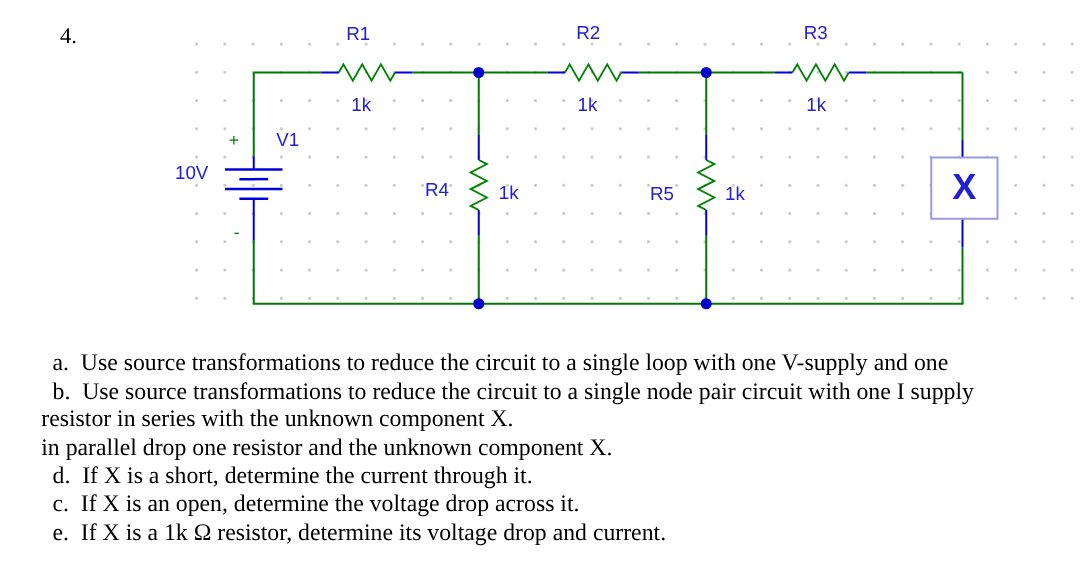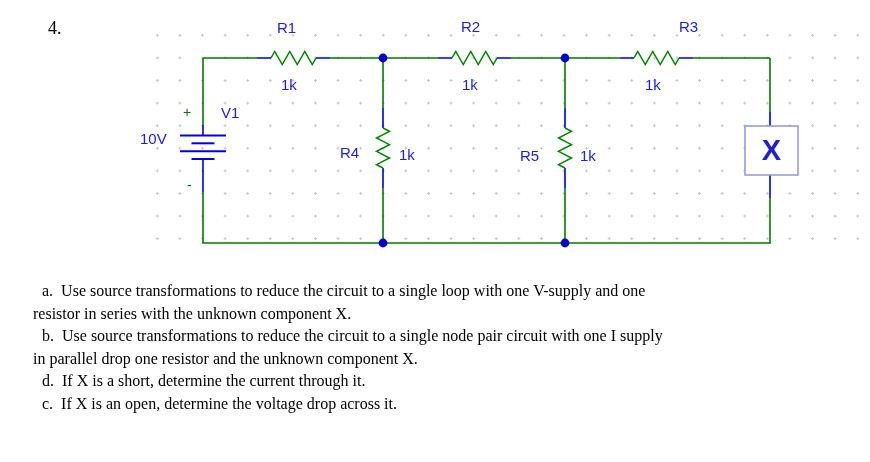--- a/index.html
+++ b/index.html
@@ -48,21 +48,21 @@
     justify-content: center;
     font-family: "Liberation Sans", sans-serif;
     font-size: 29px;
     font-weight: 600;
     color: #2121d2;
   }
   .questions {
     position: absolute;
     left: 33px;
     top: 280px;
-    font-size: 16px;
+    font-size: 19px;
     line-height: 22.6px;
     color: #000000;
   }
   .qline { white-space: pre; }
   .qline.indent { padding-left: 9px; }
 </style>
 </head>
 <body>
 
 <div class="page">
@@ -122,37 +122,38 @@
         <circle cx="551" cy="58" r="4.4"></circle>
         <circle cx="369" cy="243" r="4.4"></circle>
         <circle cx="551" cy="243" r="4.4"></circle>
       </g>
     </svg>
 
     <span class="clabel" style="left:263px; top:19px;">R1</span>
     <span class="clabel" style="left:267px; top:76px;">1k</span>
     <span class="clabel" style="left:447px; top:18px;">R2</span>
     <span class="clabel" style="left:448px; top:76px;">1k</span>
-    <span class="clabel" style="left:629px; top:18px;margin-left:36px;">R3</span>
+    <span class="clabel" style="left:629px; top:18px;">R3</span>
     <span class="clabel" style="left:631px; top:76px;">1k</span>
     <span class="clabel" style="left:326px; top:144px;">R4</span>
     <span class="clabel" style="left:385px; top:146px;">1k</span>
     <span class="clabel" style="left:506px; top:147px;">R5</span>
     <span class="clabel" style="left:566px; top:147px;">1k</span>
 
     <span class="clabel" style="left:207px; top:104px;">V1</span>
     <span class="clabel" style="left:126px; top:130px;">10V</span>
     <span class="clabel green" style="left:169px; top:104px;">+</span>
     <span class="clabel green" style="left:173px; top:177px;">-</span>
 
     <span class="x-label">X</span>
   </div>
 
   <div class="questions">
     <div class="qline indent">a.  Use source transformations to reduce the circuit to a single loop with one V-supply and one</div>
+    <div class="qline indent">b.  Use source transformations to reduce the circuit to a single node pair circuit with one I supply</div>
     <div class="qline">resistor in series with the unknown component X.</div>
-    <div class="qline indent">b.  Use source transformations to reduce the circuit to a single node pair circuit with one I supply</div>
     <div class="qline">in parallel drop one resistor and the unknown component X.</div>
     <div class="qline indent">d.  If X is a short, determine the current through it.</div>
     <div class="qline indent">c.  If X is an open, determine the voltage drop across it.</div>
+    <div class="qline indent">e.  If X is a 1k Ω resistor, determine its voltage drop and current.</div>
   </div>
 
 </div>
 
 </body></html>

